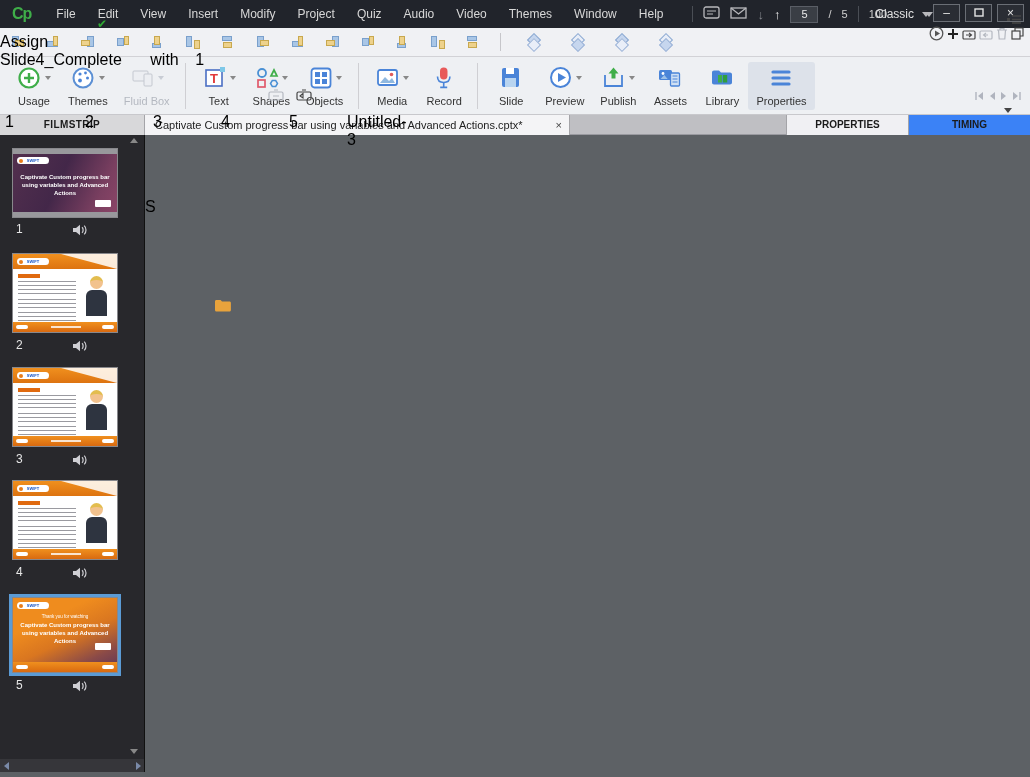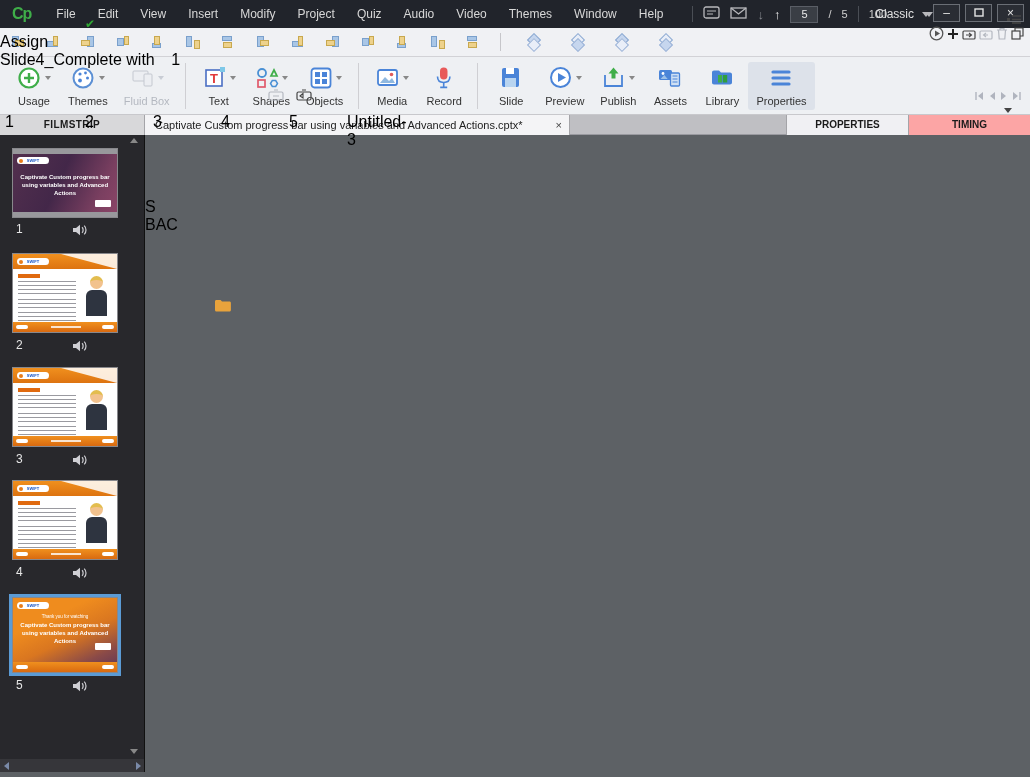--- a/index.html
+++ b/index.html
@@ -49,21 +49,21 @@
   .tcaret{width:0;height:0;border-left:3.5px solid transparent;border-right:3.5px solid transparent;border-top:4.5px solid #888;margin-top:11px;}
   .tsep{width:1px;height:46px;background:#cfcfd3;margin:0 7px;}
 
   
   .tabrow{position:absolute;left:0;top:115px;width:1030px;height:20px;background:#bfbfc3;border-bottom:1px solid #9a9aa0;}
   .fs-header{position:absolute;left:0;top:0;width:145px;height:20px;background:#d8d8da;border-right:1px solid #a4a4a8;font-size:10px;font-weight:bold;color:#1a1a1a;text-align:center;line-height:20px;letter-spacing:.4px;}
   .doc-tab{position:absolute;left:145px;top:0;width:425px;height:20px;background:#f4f4f6;border-right:1px solid #a4a4a8;font-size:11px;color:#222;line-height:20px;padding:0 20px 0 10px;white-space:nowrap;}
   .doc-close{position:absolute;right:7px;top:0;font-size:11px;color:#444;line-height:20px;}
   .ptab{position:absolute;top:0;height:20px;font-size:10px;font-weight:bold;text-align:center;line-height:20px;color:#1a1a1a;}
   .ptab.props{left:786px;width:122px;background:#f0f0f3;border-left:1px solid #a4a4a8;}
-  .ptab.timing{left:908px;width:122px;background:#fca5a5;border-left:1px solid #a4a4a8;}
+  .ptab.timing{left:908px;width:122px;background:#3b82f6;border-left:1px solid #a4a4a8;}
 
   
   .filmstrip{position:absolute;left:0;top:135px;width:145px;height:637px;background:#28282c;border-right:1px solid #111;overflow:hidden;}
   .thumb{position:absolute;left:12px;width:106px;border:1px solid #88888c;overflow:hidden;}
   .numrow{position:absolute;left:0;width:145px;height:16px;color:#e6e6e6;font-size:12px;}
   .numrow .n{position:absolute;left:16px;top:0;}
   .numrow .spk{position:absolute;left:72px;top:2px;}
   .fsuparrow{position:absolute;right:6px;top:3px;width:0;height:0;border-left:4px solid transparent;border-right:4px solid transparent;border-bottom:5px solid #888;}
   .fsdownarrow{position:absolute;right:6px;bottom:18px;width:0;height:0;border-left:4px solid transparent;border-right:4px solid transparent;border-top:5px solid #888;}
   .fs-scroll{position:absolute;left:0;bottom:0;width:145px;height:13px;background:#36363a;}
@@ -549,21 +549,20 @@
         <span class="ra"></span>
     </div>
   </div>
 
   <div class="canvas">
     <div class="slide">
       <div class="sw-top"></div>
       <div class="slide-letter">S</div>
       <div class="wedge"></div>
       <div class="orange-bar"></div>
-      <div class="back-pill">BAC</div>
     </div>
   </div>
   <div class="v-scroll"><span class="ua"></span><span class="da"></span></div>
   <div class="h-scroll"><span class="la"></span><span class="h-thumb"></span><span class="ra"></span></div>
 
   <div class="dialog">
     <div class="dlg-header">Advanced Actions</div>
 
     <span class="dlbl" style="left:30px;top:31px;">Create from:</span>
     <div class="dd" style="left:103px;top:27px;width:128px;height:19px;">
@@ -692,21 +691,21 @@
           <span><span style="display:inline-block;width:0;height:0;border-left:5px solid transparent;border-right:5px solid transparent;border-bottom:8px solid #9aa0aa;margin-top:3px;"></span></span>
           <span><span style="display:inline-block;width:0;height:0;border-left:5px solid transparent;border-right:5px solid transparent;border-top:8px solid #e8a23c;margin-top:3px;"></span></span>
         </span>
       </div>
       <div style="position:absolute;left:0;top:16px;">
         <div class="trow">
           <div class="tc1" style="text-align:center;color:#2fa833;font-size:12px;line-height:17px;">✔</div>
           <div class="tc2">Assign</div>
           <div class="tc3">
             <span>Slide4_Complete</span>
-            <span style="margin-left:0;text-align:center;">with</span>
+            <span style="margin-left:24px;text-align:center;">with</span>
             <span style="margin-left:12px;">1</span>
           </div>
         </div>
         <div>
             <div class="trow">
               <div class="tc1"></div>
               <div class="tc2"></div>
               <div class="tc3"></div>
             </div>
             <div class="trow">

